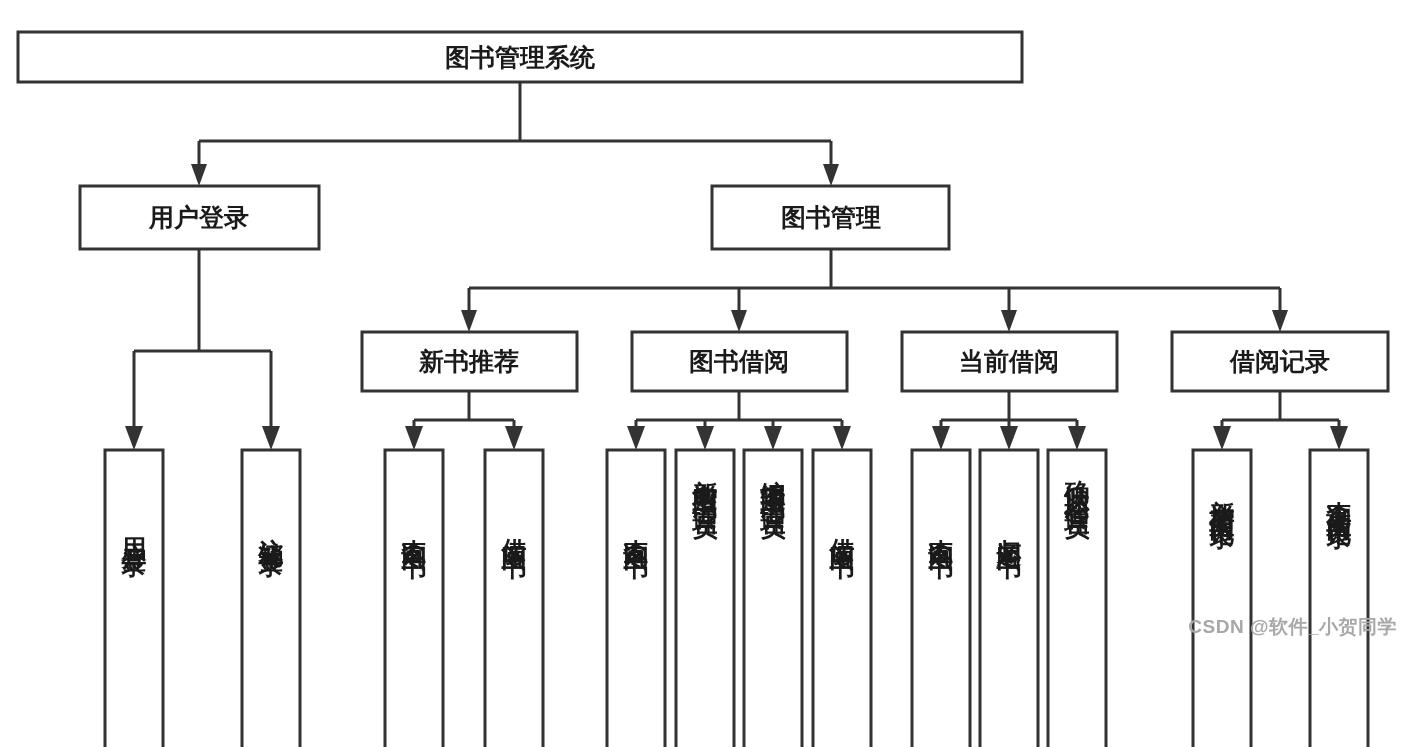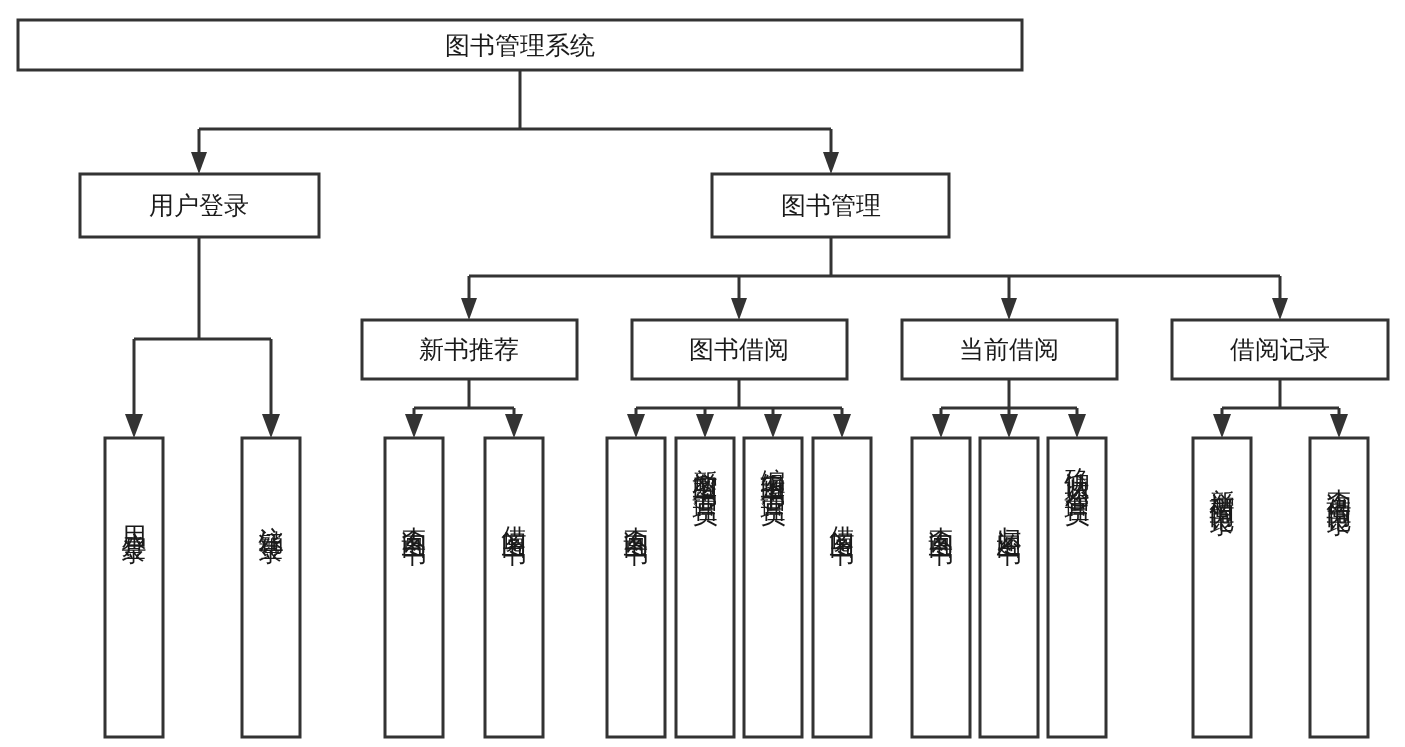--- a/index.html
+++ b/index.html
@@ -9,23 +9,24 @@
   }
   body {
     width: 1405px;
     height: 747px;
     font-family: "Liberation Sans", "DejaVu Sans", sans-serif;
     overflow: hidden;
     position: relative;
   }
   #diagram-root {
     position: absolute;
-    left: 0; top: 4px;
+    left: 0; top: 16px;
     width: 1405px;
     height: 632px;
+    font-weight: bold;
   }
   svg.flow {
     display: block;
     width: 1405px;
     height: 747px;
   }
   .node-rect {
     fill: #ffffff;
     stroke: #333333;
     stroke-width: 3;
@@ -245,14 +246,15 @@
   <div class="leaf-label-wrap" style="left:1048px; top:434px; width:58px; height:299px; padding-top:10px;">
     <span class="leaf-label">确认归还（管理员）</span>
   </div>
   <div class="leaf-label-wrap" style="left:1193px; top:434px; width:58px; height:299px; padding-top:30px;">
     <span class="leaf-label">新增借阅记录</span>
   </div>
   <div class="leaf-label-wrap" style="left:1310px; top:434px; width:58px; height:299px; padding-top:30px;">
     <span class="leaf-label">查询借阅记录</span>
   </div>
 
+  <div id="watermark">CSDN @软件_小贺同学</div>
 
 </div>
 
 </body></html>

